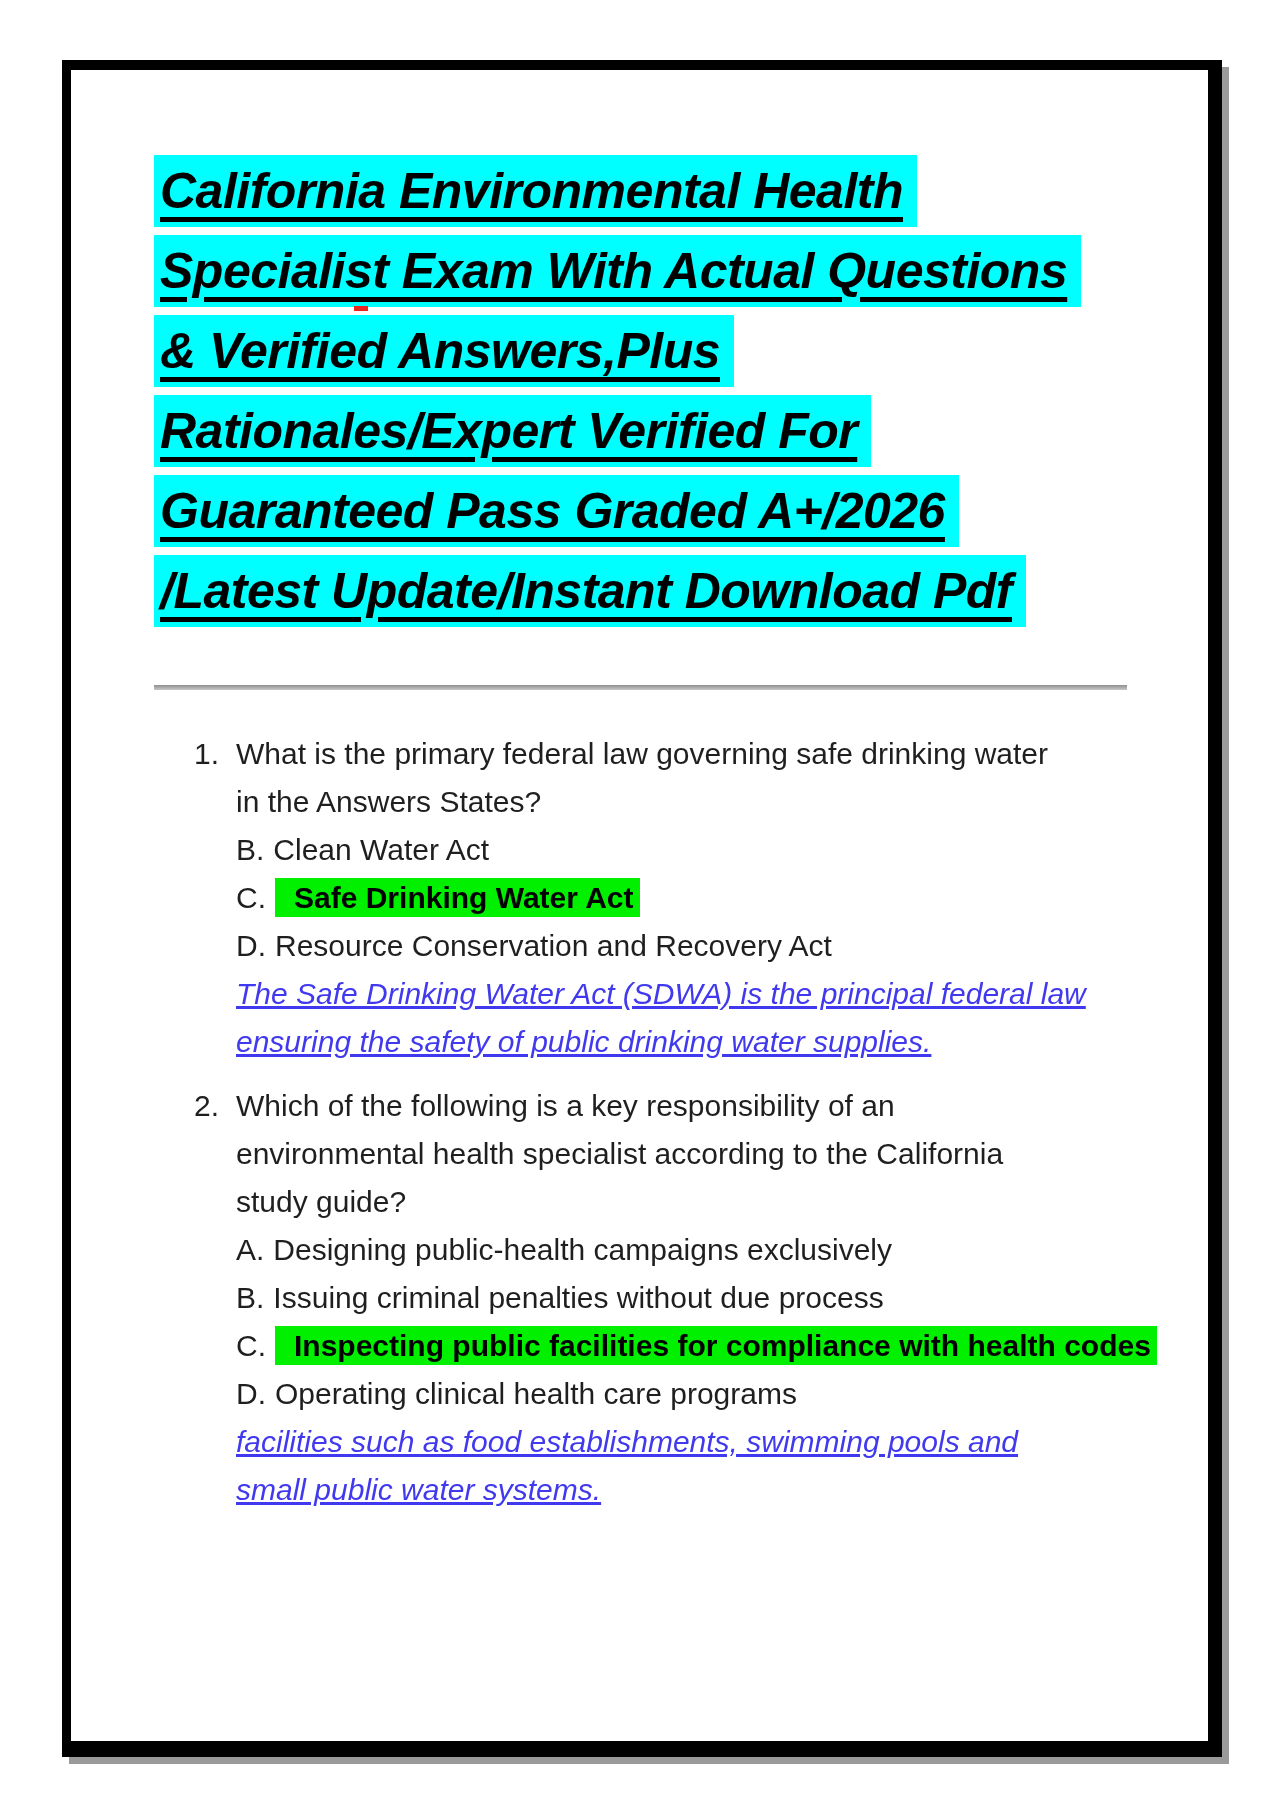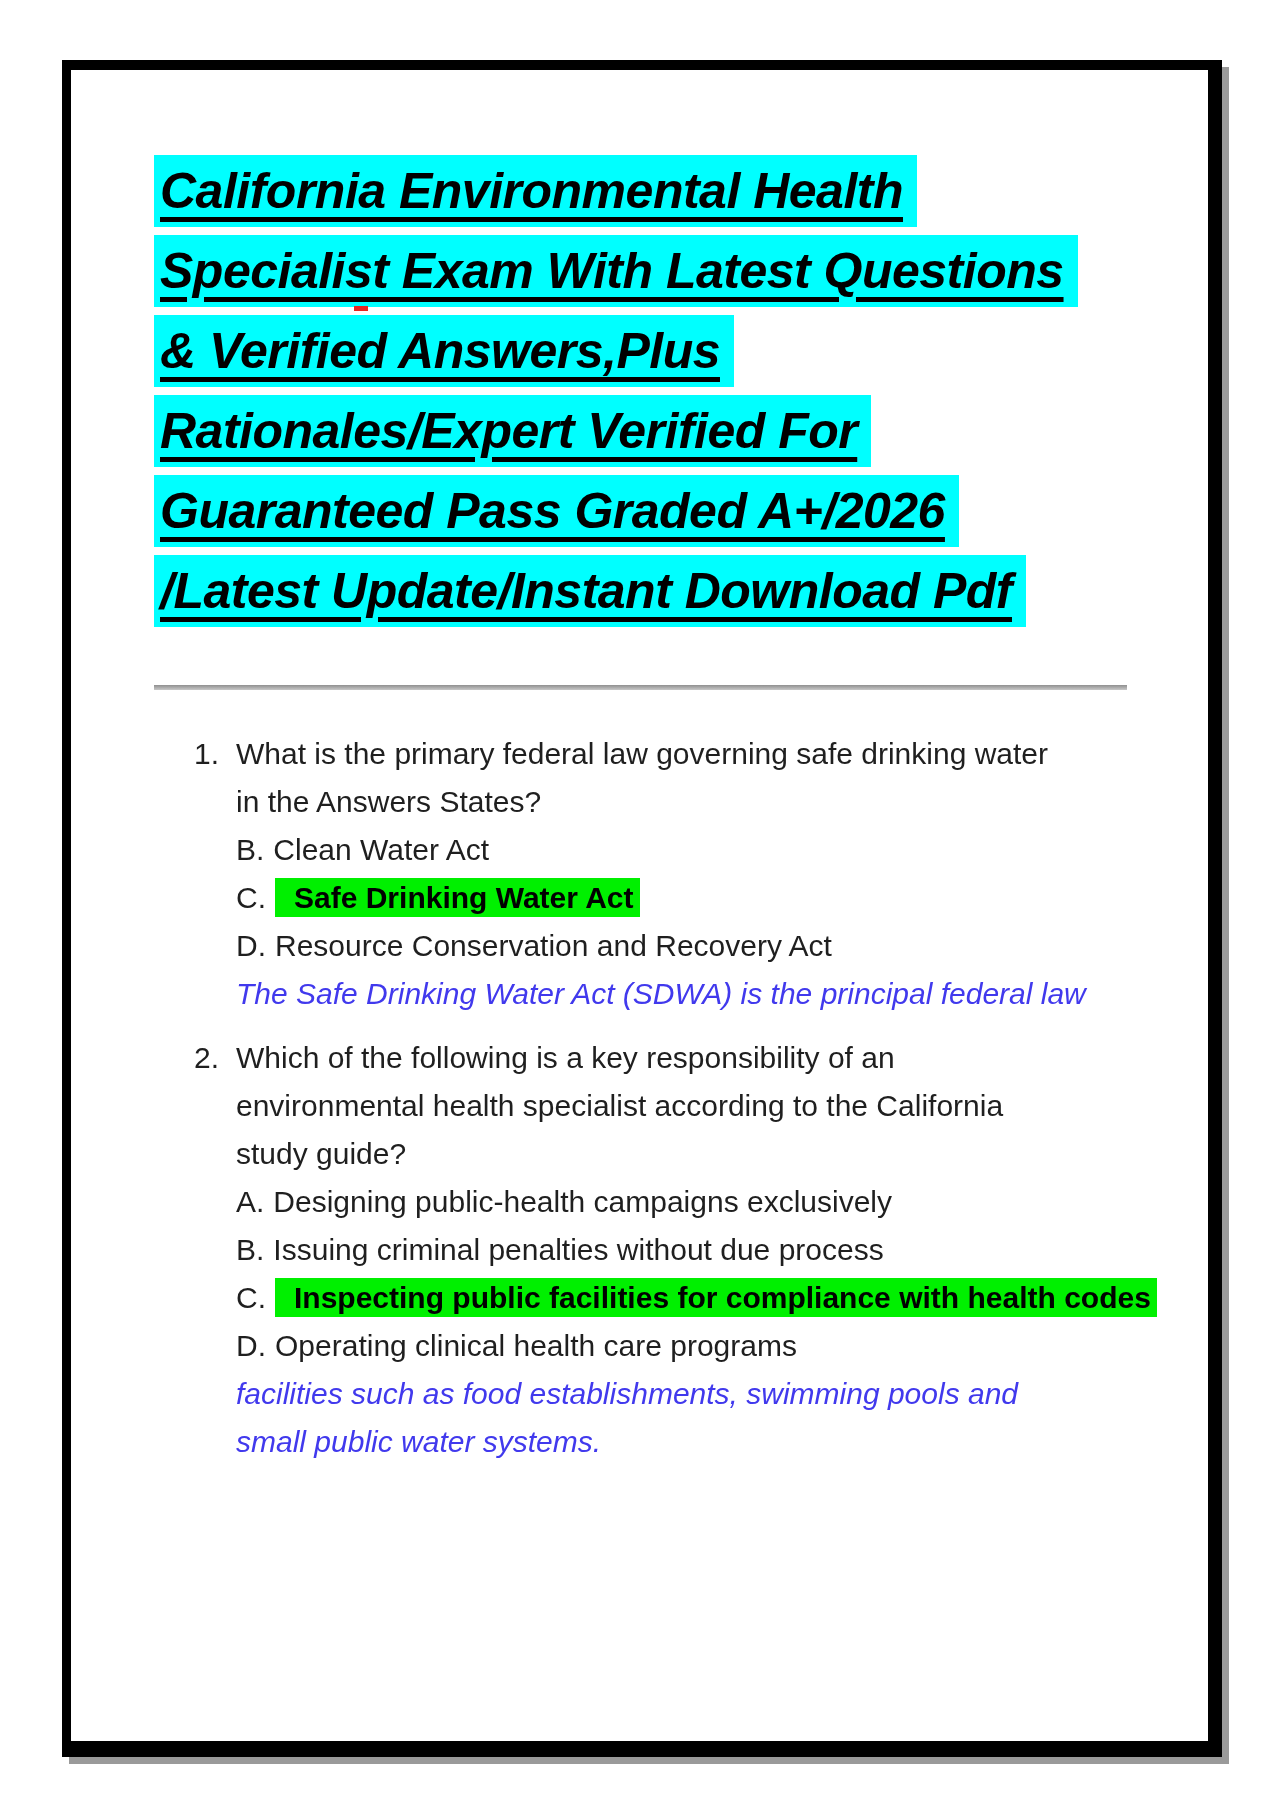--- a/index.html
+++ b/index.html
@@ -85,34 +85,35 @@
   .opt-letter { margin-right: 9px; }
   .hl-green {
     background: #00f000;
     font-weight: bold;
     color: #000000;
     padding: 3px 6px 3px 19px;
   }
   .rationale {
     color: #4139ed;
     font-style: italic;
+    text-decoration: underline;
   }
 </style>
 </head>
 <body>
 
 <div class="page">
   <div class="content">
 
     <div class="title-block">
       <div class="title-line">
         <span class="hl-cyan">California Environmental Health</span>
       </div>
       <div class="title-line">
-        <span class="hl-cyan">Specialist Exam With Latest Questions</span>
+        <span class="hl-cyan">Specialist Exam With Actual Questions</span>
       </div>
       <div class="title-line">
         <span class="hl-cyan">&amp; Verified Answers,Plus</span>
       </div>
       <div class="title-line">
         <span class="hl-cyan">Rationales/Expert Verified For</span>
       </div>
       <div class="title-line">
         <span class="hl-cyan">Guaranteed Pass Graded A+/2026</span>
       </div>
@@ -137,20 +138,23 @@
       </div>
       <div class="line">
         <span class="opt-letter">C.</span><span class="hl-green">Safe Drinking Water Act</span>
       </div>
       <div class="line">
         <span class="opt-letter">D.</span><span>Resource Conservation and Recovery Act</span>
       </div>
       <div class="line rationale">
         <span>The Safe Drinking Water Act (SDWA) is the principal federal law</span>
       </div>
+      <div class="line rationale">
+        <span>ensuring the safety of public drinking water supplies.</span>
+      </div>
     </div>
 
     <div class="question q2">
       <div class="line">
         <span class="q-num">2.</span>
         <span>Which of the following is a key responsibility of an</span>
       </div>
       <div class="line">
         <span>environmental health specialist according to the California</span>
       </div>

